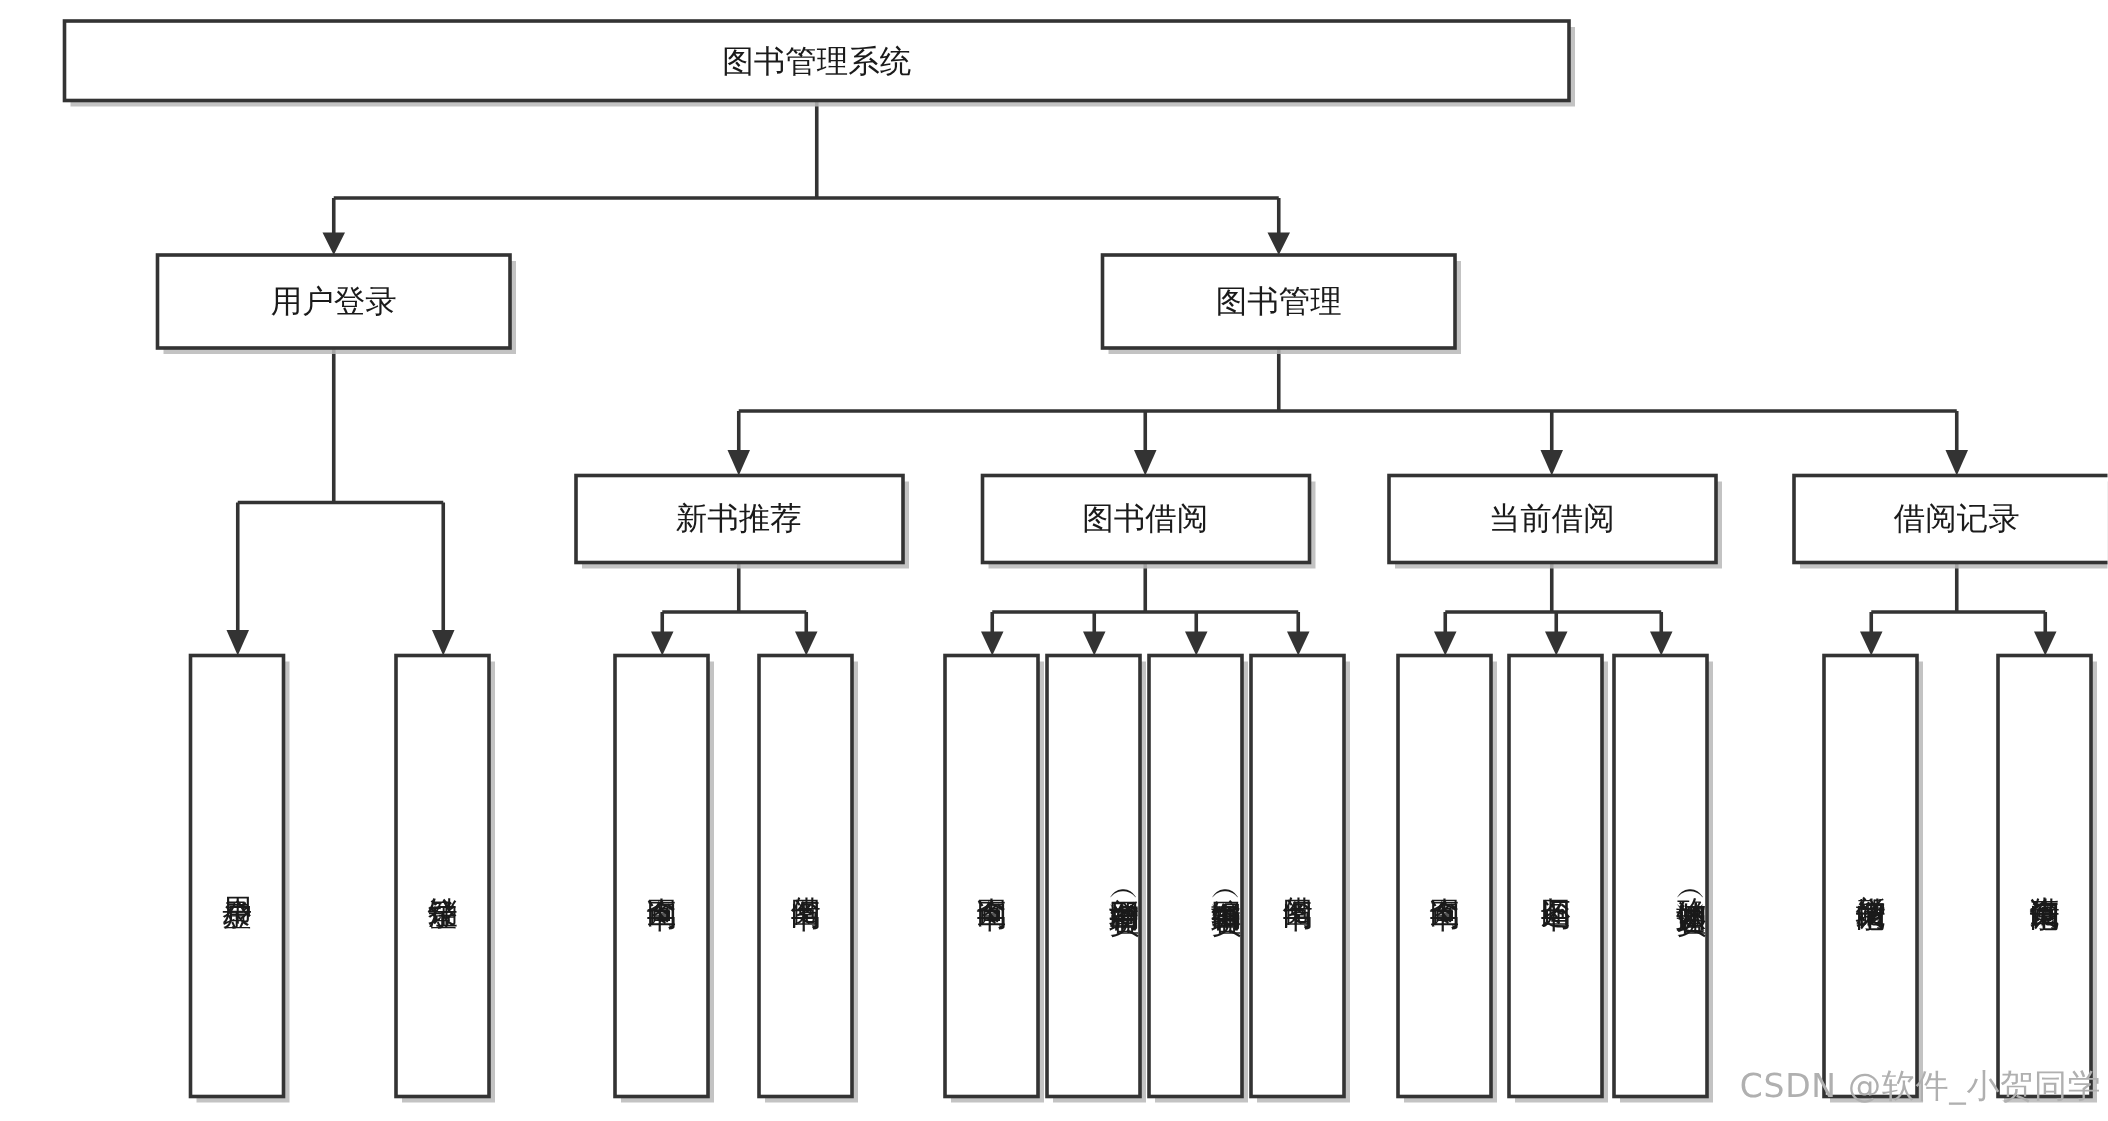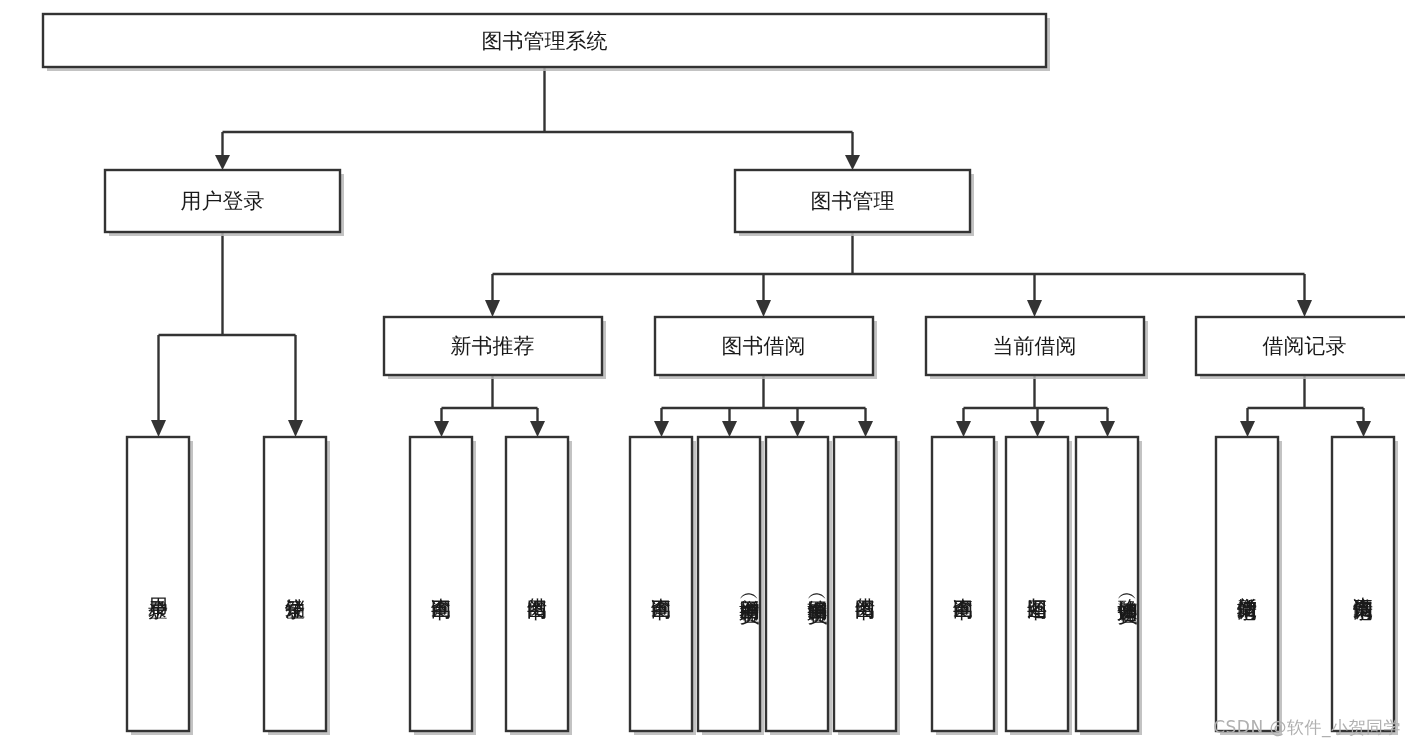--- a/index.html
+++ b/index.html
@@ -69,21 +69,21 @@
     justify-content: center;
     text-align: center;
     white-space: nowrap;
     pointer-events: none;
   }
   .watermark {
     position: absolute;
     right: 28px;
     bottom: 8px;
     font-family: "DejaVu Sans", "Liberation Sans", sans-serif;
-    font-size: 17px;
+    font-size: 22px;
     color: #b0b0b0;
     letter-spacing: 0.5px;
     white-space: nowrap;
   }
 </style>
 </head>
 <body>
 
 <div id="diagram-root">
 

